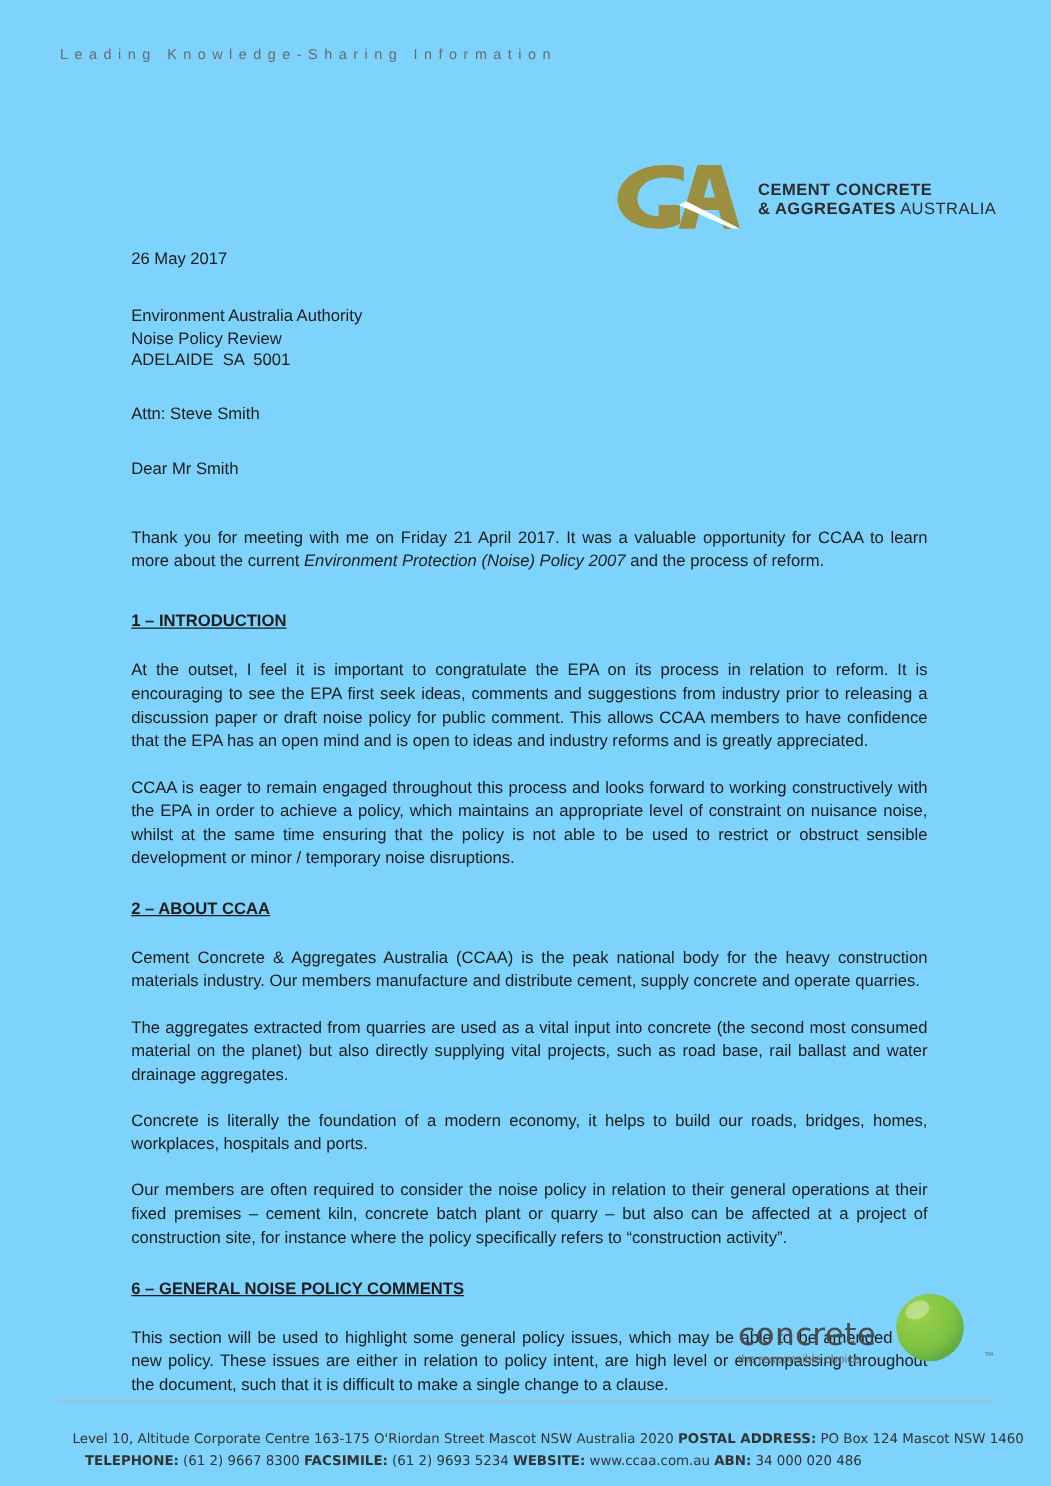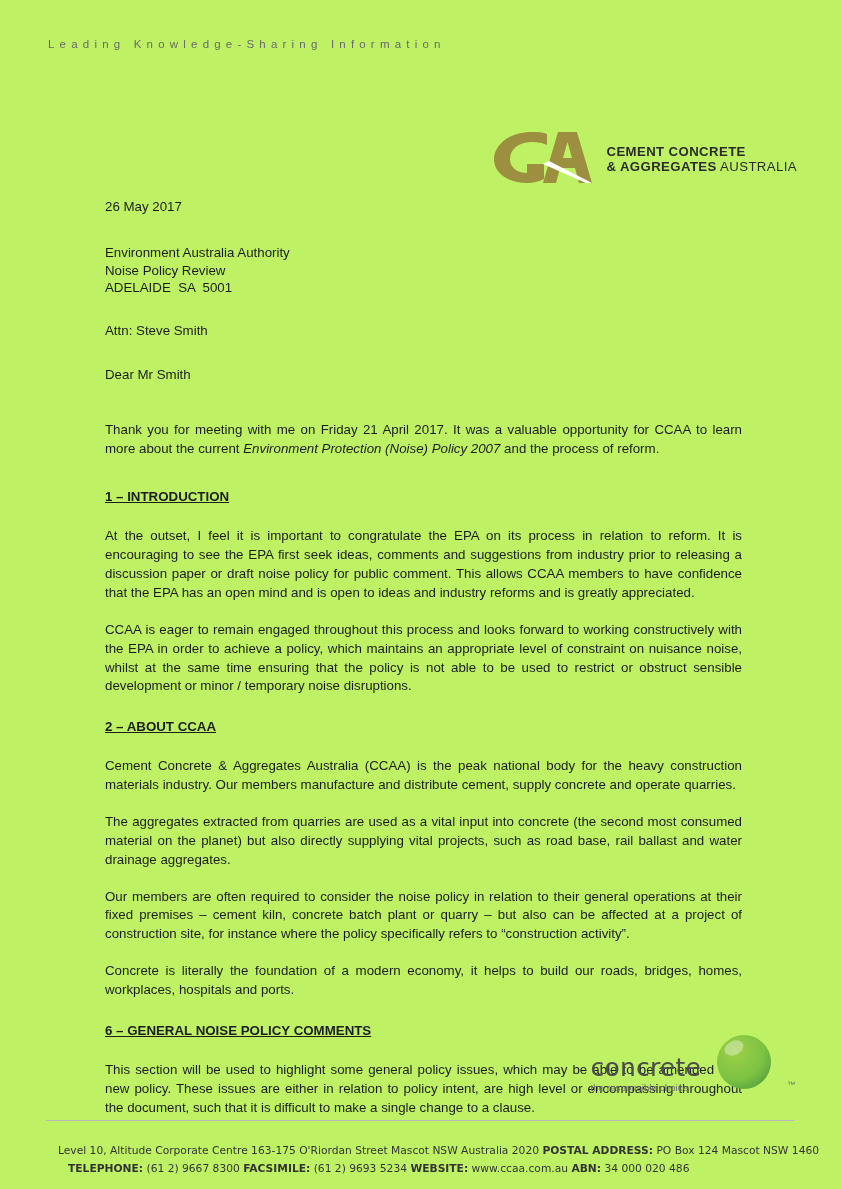--- a/index.html
+++ b/index.html
@@ -12,21 +12,21 @@
     background: #ffffff;
     font-family: "Liberation Sans", sans-serif;
     color: #1a1a1a;
     position: relative;
     overflow: hidden;
   }
   .page {
     position: relative;
     width: 841px;
     height: 1189px;
-    background: #bef264;
+    background: #7dd3fc;
   }
 
   
   .tagline {
     position: absolute;
     top: 38px;
     left: 48px;
     right: 40px;
     font-size: 11.5px;
     letter-spacing: 5.2px;
@@ -219,22 +219,22 @@
 
     <p class="para intro"><span>Thank you for meeting with me on Friday 21 April 2017.  It was a valuable opportunity for CCAA to learn more about the current </span><em>Environment Protection (Noise) Policy 2007</em><span> and the process of reform.</span></p>
 
     <p class="heading first">1 – INTRODUCTION</p>
     <p class="para">At the outset, I feel it is important to congratulate the EPA on its process in relation to reform.  It is encouraging to see the EPA first seek ideas, comments and suggestions from industry prior to releasing a discussion paper or draft noise policy for public comment.  This allows CCAA members to have confidence that the EPA has an open mind and is open to ideas and industry reforms and is greatly appreciated.</p>
     <p class="para">CCAA is eager to remain engaged throughout this process and looks forward to working constructively with the EPA in order to achieve a policy, which maintains an appropriate level of constraint on nuisance noise, whilst at the same time ensuring that the policy is not able to be used to restrict or obstruct sensible development or minor / temporary noise disruptions.</p>
 
     <p class="heading">2 – ABOUT CCAA</p>
     <p class="para">Cement Concrete &amp; Aggregates Australia (CCAA) is the peak national body for the heavy construction materials industry.  Our members manufacture and distribute cement, supply concrete and operate quarries.</p>
     <p class="para">The aggregates extracted from quarries are used as a vital input into concrete (the second most consumed material on the planet) but also directly supplying vital projects, such as road base, rail ballast and water drainage aggregates.</p>
+    <p class="para">Concrete is literally the foundation of a modern economy, it helps to build our roads, bridges, homes, workplaces, hospitals and ports.</p>
     <p class="para">Our members are often required to consider the noise policy in relation to their general operations at their fixed premises – cement kiln, concrete batch plant or quarry – but also can be affected at a project of construction site, for instance where the policy specifically refers to “construction activity”.</p>
-    <p class="para">Concrete is literally the foundation of a modern economy, it helps to build our roads, bridges, homes, workplaces, hospitals and ports.</p>
 
     <p class="heading">6 – GENERAL NOISE POLICY COMMENTS</p>
     <p class="para">This section will be used to highlight some general policy issues, which may be able to be amended in a new policy.  These issues are either in relation to policy intent, are high level or encompassing throughout the document, such that it is difficult to make a single change to a clause.</p>
 
   </div>
 
   <div class="concrete-logo">
     <div class="concrete-words">
       <div class="big">concrete</div>
       <div class="small">the responsible choice</div>

